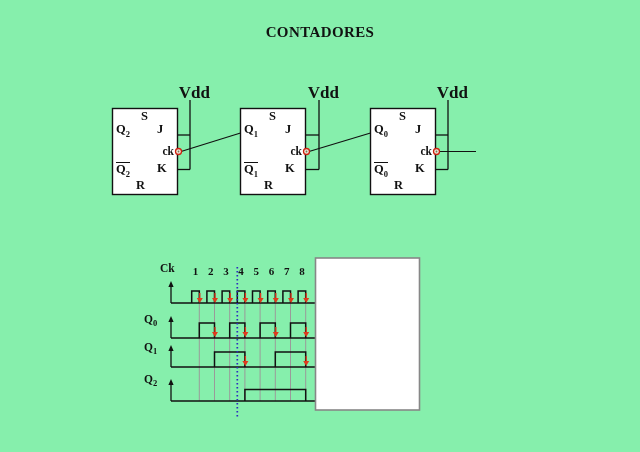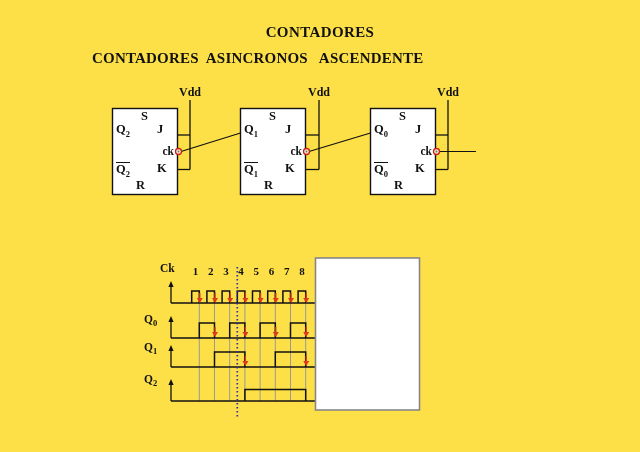--- a/index.html
+++ b/index.html
@@ -1,38 +1,37 @@
 <!DOCTYPE html>
 <html><head>
 <meta charset="utf-8">
 <style>
   html,body{margin:0;padding:0;background:#fff;}
-  .page{position:relative;width:640px;height:452px;background:#fde047;overflow:hidden;
+  .page{position:relative;width:640px;height:452px;background:#86efac;overflow:hidden;
         font-family:"Liberation Serif","DejaVu Serif",serif;color:#111;}
   .abs{position:absolute;white-space:pre;}
   .title{left:0;right:0;top:24px;text-align:center;font-weight:bold;font-size:15px;letter-spacing:.4px;}
   .subtitle{left:92px;top:50px;font-weight:bold;font-size:15px;letter-spacing:.2px;}
   .fflabel{font-weight:bold;font-size:12.5px;line-height:13px;}
   .cklabel{font-weight:bold;font-size:11.5px;line-height:13px;}
-  .vdd{font-weight:bold;font-size:12px;text-align:center;width:40px;}
+  .vdd{font-weight:bold;font-size:17px;text-align:right;width:40px;}
   .ctr{text-align:center;width:65px;}
   sub{font-size:8.5px;}
   .bar{display:inline-block;border-top:1.5px solid #111;padding-top:1px;line-height:11px;}
   .note{left:117px;top:204px;font-weight:bold;font-size:11.5px;letter-spacing:.1px;}
   .note .red{color:#e0300e;}
   svg.layer{position:absolute;left:0;top:0;}
   .tlabel{position:absolute;font-weight:bold;font-size:11.5px;line-height:12px;white-space:pre;}
 </style>
 </head>
 <body>
 
 <div class="page">
 
   <div class="abs title">CONTADORES</div>
-  <div class="abs subtitle">CONTADORES  ASINCRONOS   ASCENDENTE</div>
 
   <svg class="layer" width="640" height="452">
     <g stroke="#111" stroke-width="1.4" fill="none">
       <rect x="112.5" y="108.5" width="65" height="86" fill="#fff"></rect>
       <rect x="240.5" y="108.5" width="65" height="86" fill="#fff"></rect>
       <rect x="370.5" y="108.5" width="65" height="86" fill="#fff"></rect>
     </g>
     <g stroke="#111" stroke-width="1.3" fill="none">
       <path d="M190 100 V169.5"></path>
         <path d="M177.5 135 H190"></path>

